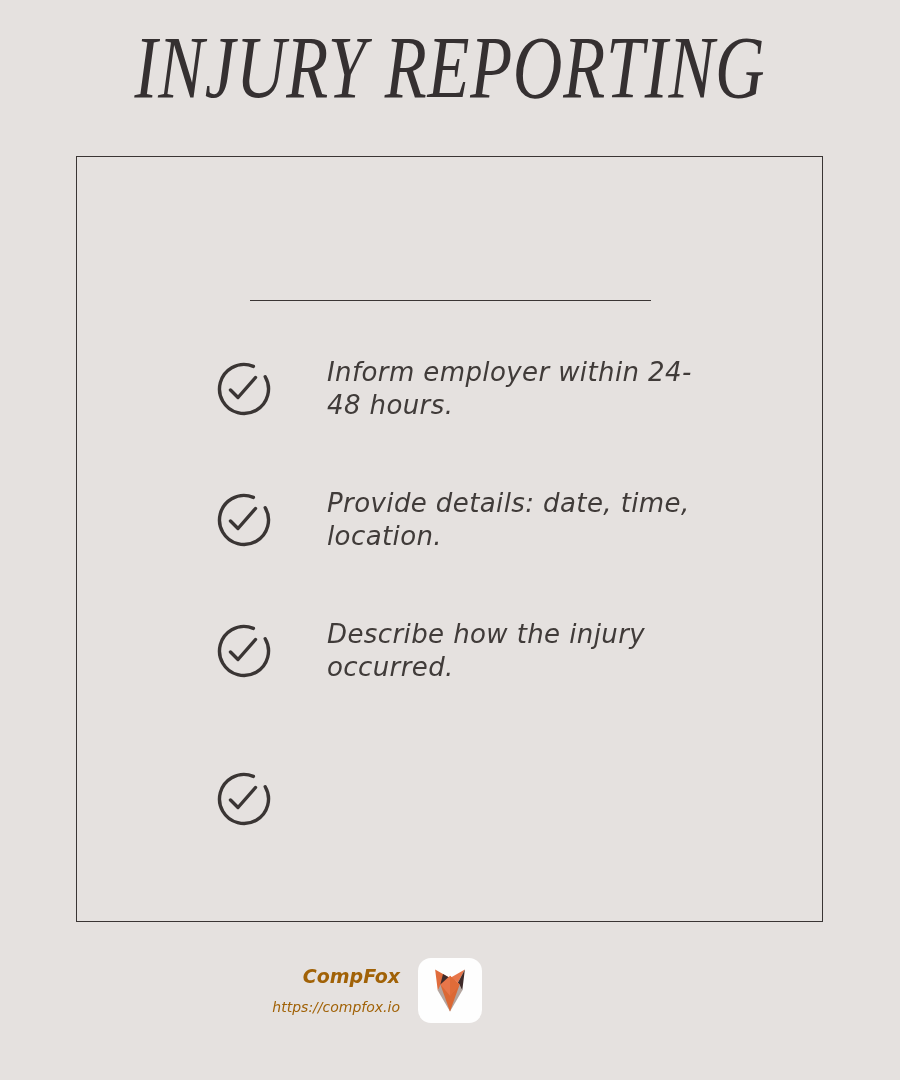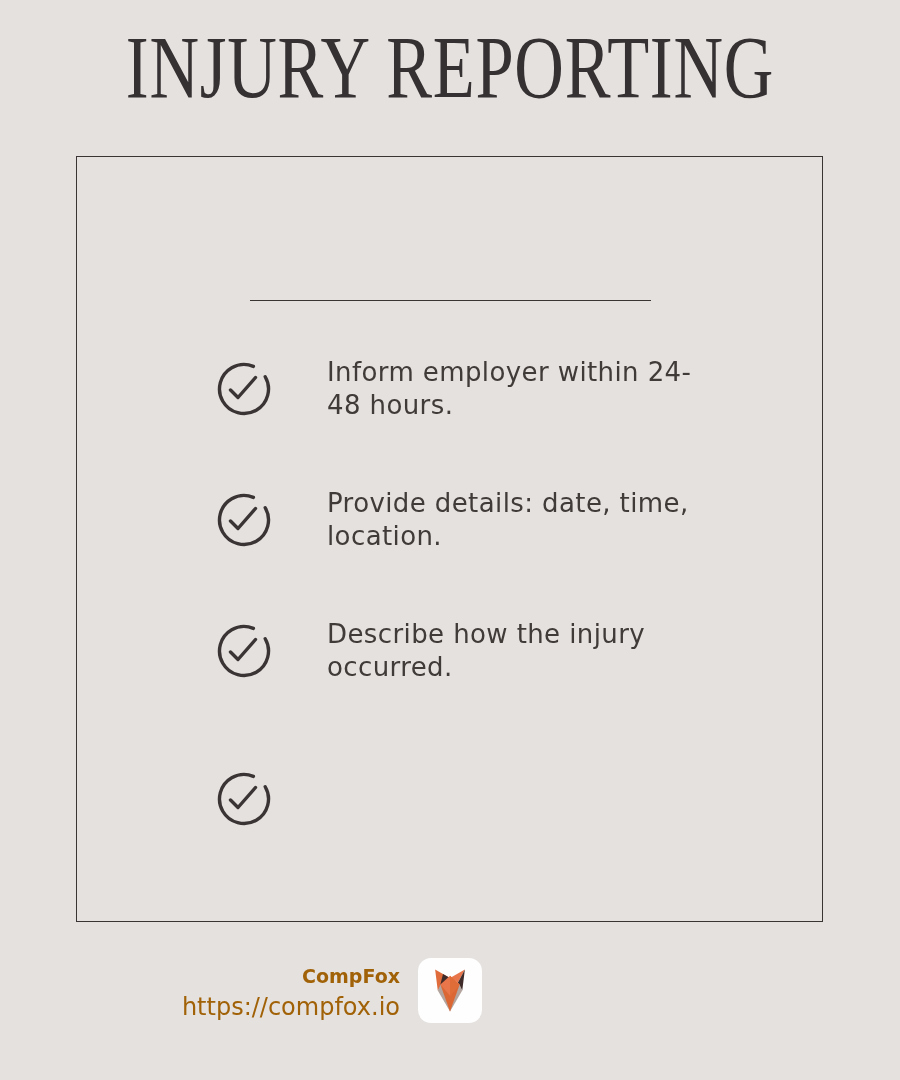--- a/index.html
+++ b/index.html
@@ -5,21 +5,21 @@
   * { margin: 0; padding: 0; box-sizing: border-box; }
   html, body { width: 900px; height: 1080px; }
   body {
     position: relative;
     width: 900px;
     height: 1080px;
     background: #e5e1df;
     font-family: "DejaVu Sans", "Liberation Sans", sans-serif;
     overflow: hidden;
   }
-  .canvas { position: absolute; inset: 0; }
+  .canvas { position: absolute; inset: 0; font-style: italic; }
 
   
   .page-title {
     position: absolute;
     top: 24px;
     left: 0;
     width: 900px;
     text-align: center;
     font-family: "Liberation Serif", "DejaVu Serif", serif;
     font-weight: 400;
@@ -77,21 +77,21 @@
   
   .footer-text {
     position: absolute;
     top: 961px;
     right: 500px;
     text-align: right;
     color: #a16207;
     white-space: nowrap;
   }
   .brand-name { font-size: 19px; font-weight: 700; line-height: 31px; }
-  .brand-url  { font-size: 24px; font-weight: 400; line-height: 31px; }
+  .brand-url  { font-size: 14px; font-weight: 400; line-height: 31px; }
   .footer-logo {
     position: absolute;
     left: 418px;
     top: 958px;
     width: 64px;
     height: 65px;
     background: #fefefe;
     border-radius: 13px;
     display: flex;
     align-items: center;

